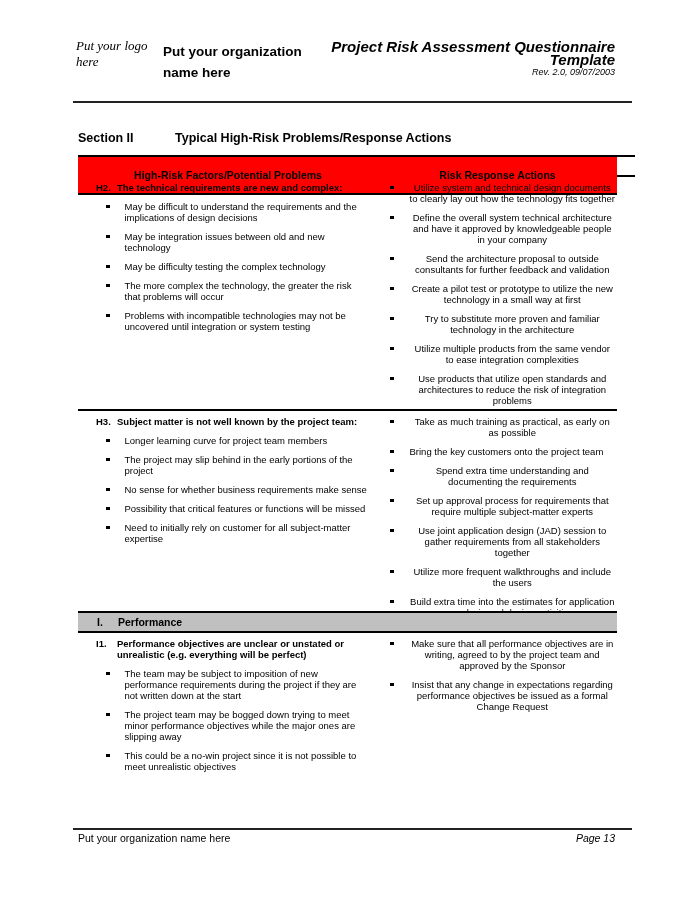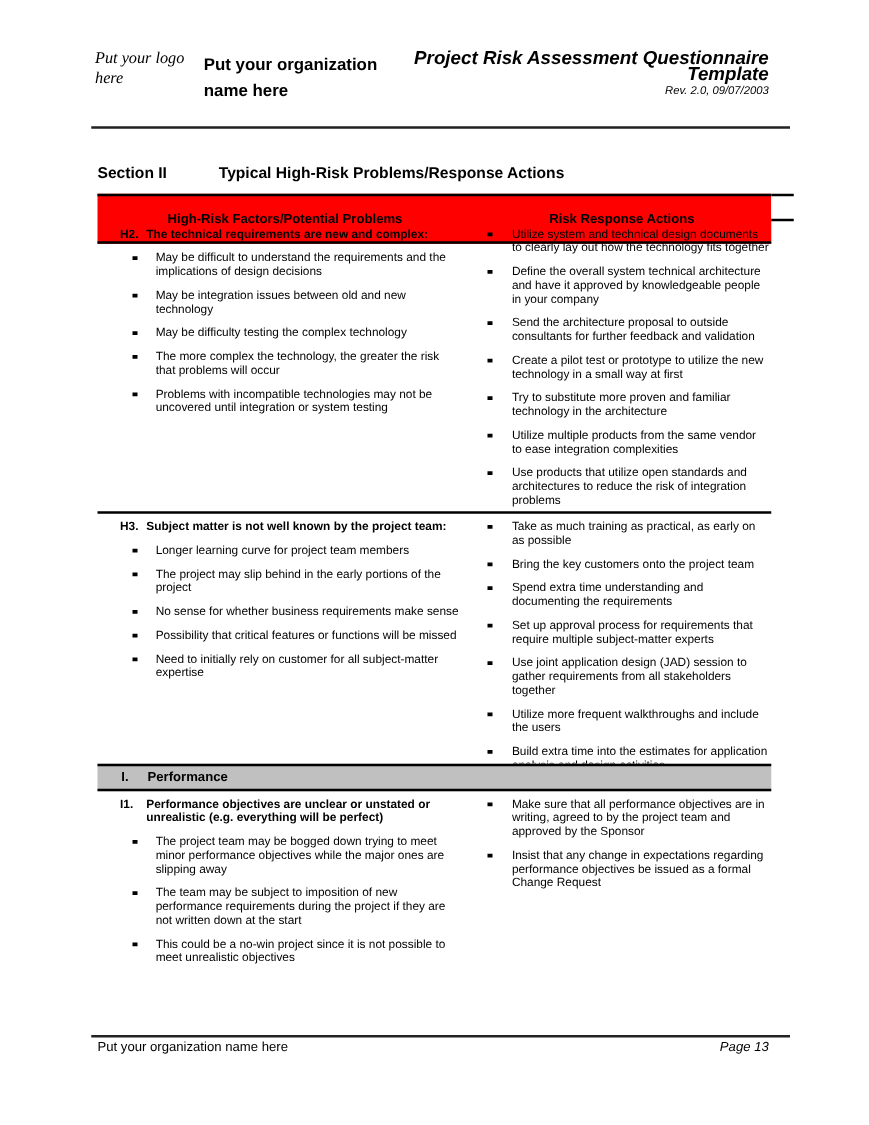--- a/index.html
+++ b/index.html
@@ -41,21 +41,21 @@
   .header-nub{
     left:617px;top:155px;width:18px;height:22px;background:#fff;
     border-top:2px solid #000;border-bottom:2px solid #000;
   }
 
   .risk-row{left:78px;width:539px;display:flex;overflow:hidden;font-size:9.5px;line-height:11px;}
   .row-h2{top:177px;height:232px;}
   .row-h3{top:409px;height:202px;border-top:2px solid #000;}
   .row-i1{top:633px;height:182px;}
   .cell-left{width:300px;box-sizing:border-box;padding:5px 10px 0 2px;}
-  .cell-right{width:239px;box-sizing:border-box;padding:4px 2px 0 12px;}
+  .cell-right{width:239px;box-sizing:border-box;padding:4px 2px 0 12px;text-align:center;}
 
   .row-head{display:flex;font-weight:bold;}
   .row-id{flex:0 0 21px;margin-left:16px;}
   .row-title{flex:1;}
 
   .bullets{margin-top:2px;}
   .bullet-item{display:flex;margin-top:8px;}
   .sq{flex:0 0 3.5px;width:3.5px;height:3.5px;background:#000;margin-top:3.5px;}
   .cell-left .bullet-item{padding-left:26px;}
   .cell-left .bullet-text{margin-left:15px;}
@@ -235,25 +235,25 @@
 
 <div class="abs risk-row row-i1">
   <div class="cell-left">
     <div class="row-head">
       <span class="row-id">I1.</span>
       <span class="row-title">Performance objectives are unclear or unstated or unrealistic (e.g. everything will be perfect)</span>
     </div>
     <div class="bullets">
         <div class="bullet-item">
         <span class="sq"></span>
+        <span class="bullet-text">The team may be subject to imposition of new performance requirements during the project if they are not written down at the start</span>
+      </div>
+        <div class="bullet-item">
+        <span class="sq"></span>
         <span class="bullet-text">The project team may be bogged down trying to meet minor performance objectives while the major ones are slipping away</span>
-      </div>
-        <div class="bullet-item">
-        <span class="sq"></span>
-        <span class="bullet-text">The team may be subject to imposition of new performance requirements during the project if they are not written down at the start</span>
       </div>
         <div class="bullet-item">
         <span class="sq"></span>
         <span class="bullet-text">This could be a no-win project since it is not possible to meet unrealistic objectives</span>
       </div>
       </div>
   </div>
   <div class="cell-right">
     <div class="bullets">
         <div class="bullet-item">

